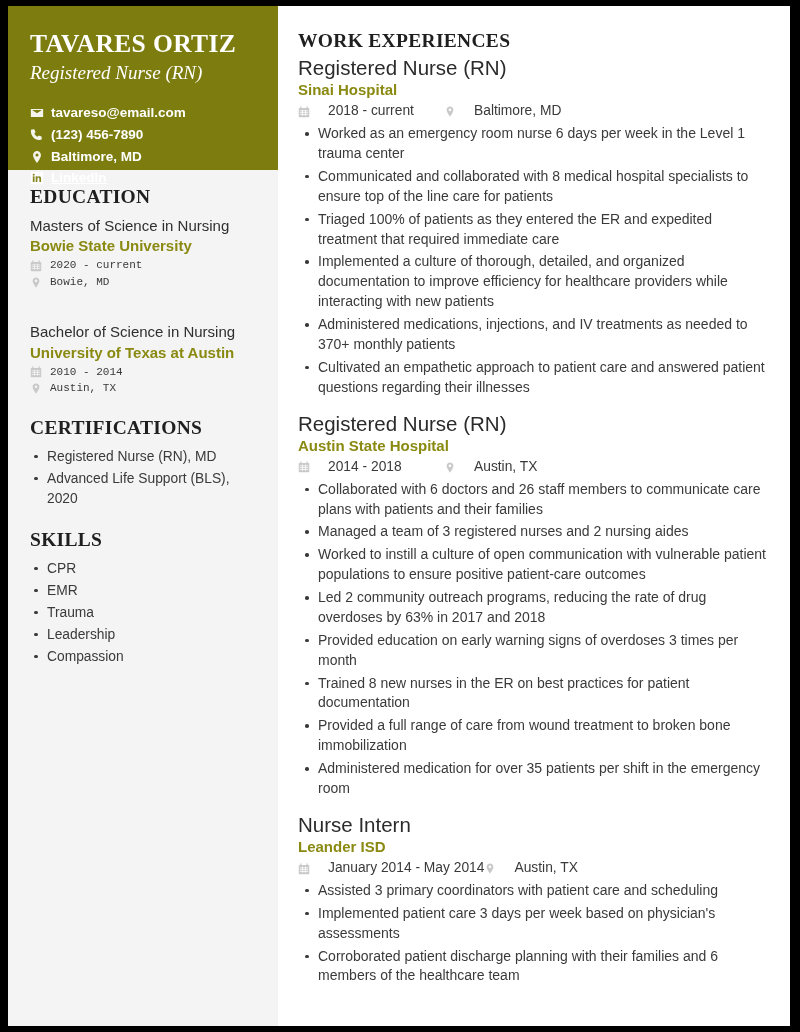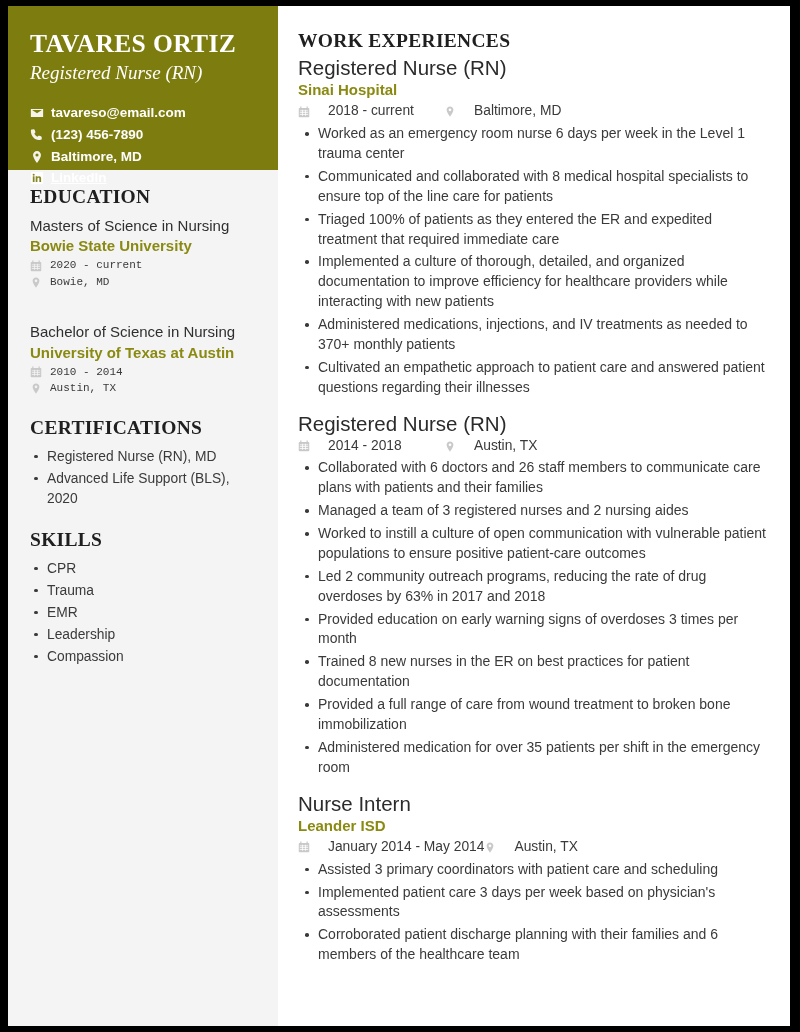--- a/index.html
+++ b/index.html
@@ -342,22 +342,22 @@
         <ul class="bullet-list">
           <li>Registered Nurse (RN), MD</li>
           <li>Advanced Life Support (BLS), 2020</li>
         </ul>
       </section>
 
       <section class="side-section">
         <h2 class="section-heading">SKILLS</h2>
         <ul class="bullet-list">
           <li>CPR</li>
+          <li>EMR</li>
           <li>Trauma</li>
-          <li>EMR</li>
           <li>Leadership</li>
           <li>Compassion</li>
         </ul>
       </section>
 
     </div>
   </aside>
 
   <main class="main">
     <h2 class="section-heading main-heading">WORK EXPERIENCES</h2>
@@ -395,20 +395,21 @@
         <li>Communicated and collaborated with 8 medical hospital specialists to ensure top of the line care for patients</li>
         <li>Triaged 100% of patients as they entered the ER and expedited treatment that required immediate care</li>
         <li>Implemented a culture of thorough, detailed, and organized documentation to improve efficiency for healthcare providers while interacting with new patients</li>
         <li>Administered medications, injections, and IV treatments as needed to 370+ monthly patients</li>
         <li>Cultivated an empathetic approach to patient care and answered patient questions regarding their illnesses</li>
       </ul>
     </section>
 
     <section class="job">
       <div class="job-role">Registered Nurse (RN)</div>
+      <div class="job-company">Austin State Hospital</div>
       <div class="job-meta">
         <span class="seg date">
           <span class="ico">
             <svg viewBox="0 0 16 16" width="12" height="12" fill="currentColor">
                 <rect x="1" y="2.6" width="14" height="12.4" rx="1"></rect>
                 <rect x="3" y="0.6" width="1.6" height="3"></rect>
                 <rect x="11.4" y="0.6" width="1.6" height="3"></rect>
                 <rect x="2.4" y="6" width="11.2" height="1" fill="#ffffff"></rect>
                 <rect x="2.4" y="8.4" width="11.2" height="1" fill="#ffffff"></rect>
                 <rect x="2.4" y="10.8" width="11.2" height="1" fill="#ffffff"></rect>

